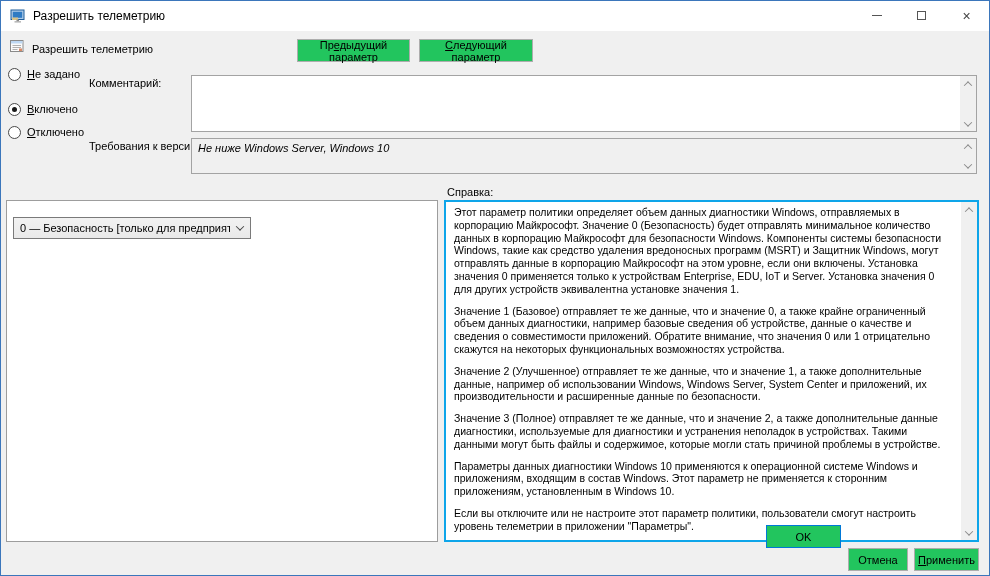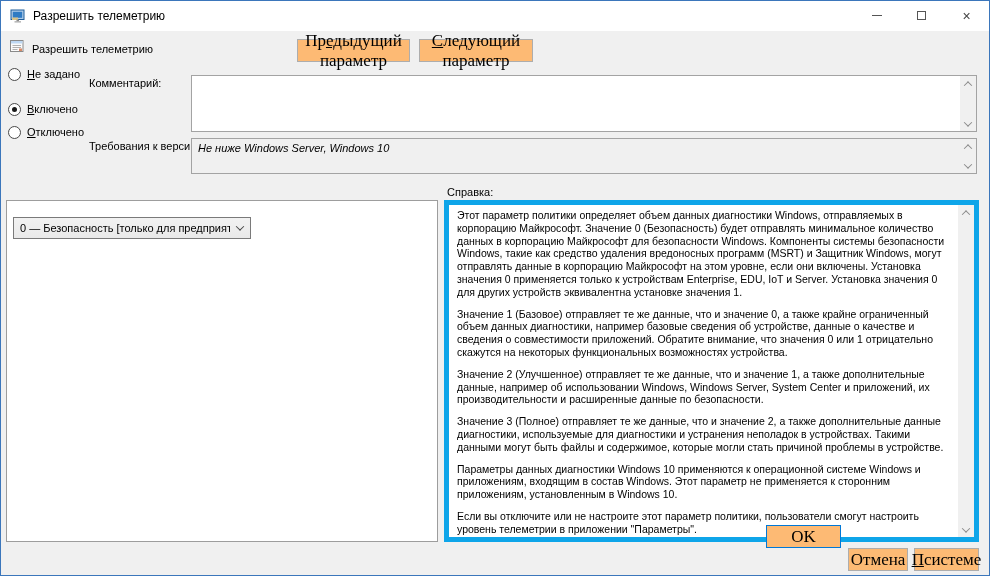--- a/index.html
+++ b/index.html
@@ -16,21 +16,21 @@
   .titlebar .title { margin-left:7px; font-size:12px; }
   .caption-btns { position:absolute; right:0; top:0; display:flex; height:29px; }
   .cap-btn { width:45px; height:29px; display:flex; align-items:center; justify-content:center; }
   .glyph-min { width:10px; height:1px; background:#555; }
   .glyph-max { width:9px; height:9px; border:1px solid #555; }
   .glyph-close { font-size:14px; color:#444; line-height:1; }
 
   
   .setting-icon { position:absolute; left:8px; top:37px; width:16px; height:16px; }
   .setting-title { position:absolute; left:31px; top:42px; font-size:11px; }
-  .btn { background:#fdba74; border:1px solid #adadad; font-family:Liberation Serif, serif; font-size:17px;
+  .btn { background:#22c55e; border:1px solid #adadad; font-family:Liberation Sans, sans-serif; font-size:11px;
          display:flex; align-items:center; justify-content:center; color:#000; }
   .prev-btn { position:absolute; left:296px; top:38px; width:113px; height:23px; }
   .next-btn { position:absolute; left:418px; top:38px; width:114px; height:23px; }
   .k { text-decoration:underline; }
 
   
   .radio-row { position:absolute; left:7px; display:flex; align-items:center; height:14px; }
   .radio-row.r0 { top:66px; } .radio-row.r1 { top:101px; } .radio-row.r2 { top:124px; }
   .radio-circle { width:13px; height:13px; border:1px solid #494949; border-radius:50%;
                   background:#fff; margin-right:6px; position:relative; flex:0 0 auto; }
@@ -58,21 +58,21 @@
   .options-panel { position:absolute; left:5px; top:199px; width:432px; height:342px;
                    background:#fff; border:1px solid #9d9d9d; }
   .combo { position:absolute; left:6px; top:16px; width:238px; height:22px;
            border:1px solid #7a7a7a; background:linear-gradient(#f2f2f2,#e9e9e9);
            display:flex; align-items:center; }
   .combo-text { flex:1; padding:0 6px; white-space:nowrap; overflow:hidden; }
   .combo-arrow { width:20px; display:flex; align-items:center; justify-content:center; }
   .combo-arrow .chev { border-color:#464646; }
 
   .help-panel { position:absolute; left:443px; top:199px; width:535px; height:342px;
-                background:#fff; border:5px solid #0ea5e9; }
+                background:#fff; border:2px solid #0ea5e9; }
   .help-text { position:absolute; left:0; top:0; right:17px; bottom:0; padding:4px 8px;
                font-size:10.5px; line-height:1.22; overflow:hidden; }
   .help-text p { margin:0 0 9px; }
 
   
   .ok-btn { position:absolute; left:765px; top:524px; width:75px; height:23px; border-color:#0078d7; }
   .cancel-btn { position:absolute; left:847px; top:547px; width:60px; height:23px; }
   .apply-btn { position:absolute; left:913px; top:547px; width:65px; height:23px; }
 </style>
 </head>
@@ -184,16 +184,16 @@
         </div>
       <div class="scroll-btn">
           <span class="chev down"></span>
         </div>
     </div>
   </div>
 
   <button class="btn ok-btn">OK</button>
   <button class="btn cancel-btn">Отмена</button>
   <button class="btn apply-btn">
-    <span><span></span><span class="k">П</span><span>системе</span></span>
+    <span><span></span><span class="k">П</span><span>рименить</span></span>
   </button>
 
 </div>
 
 </body></html>

